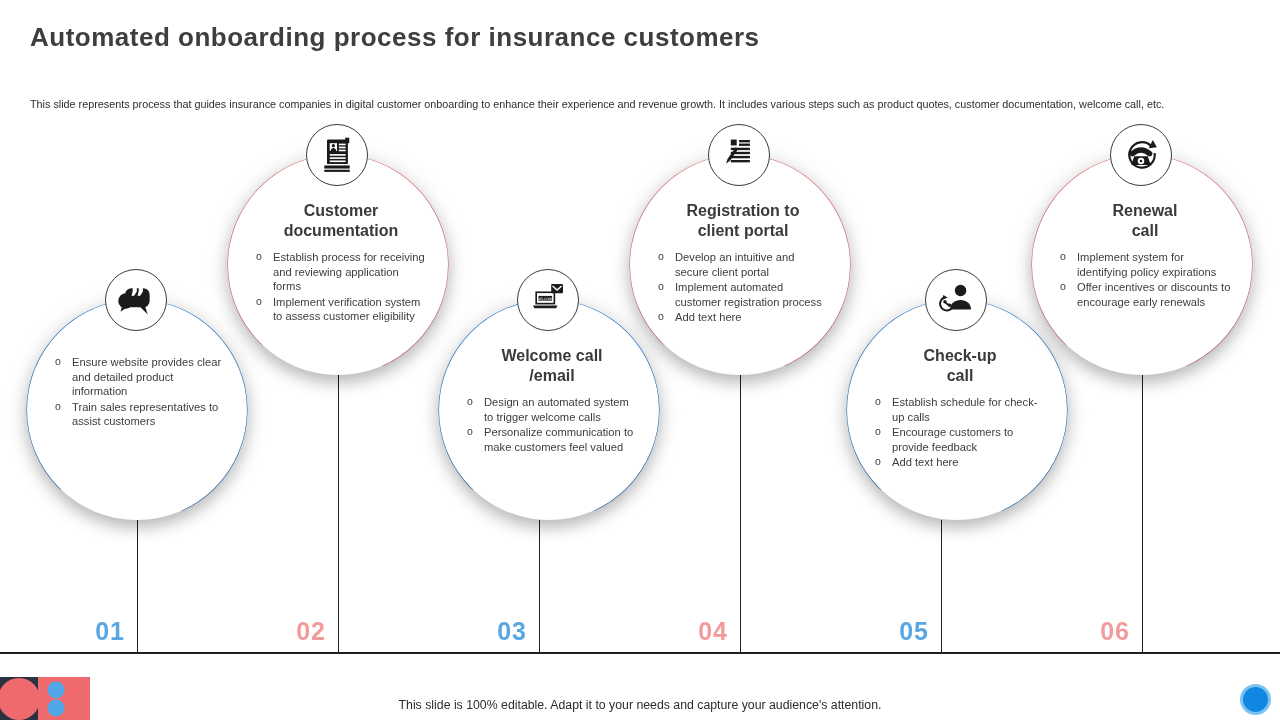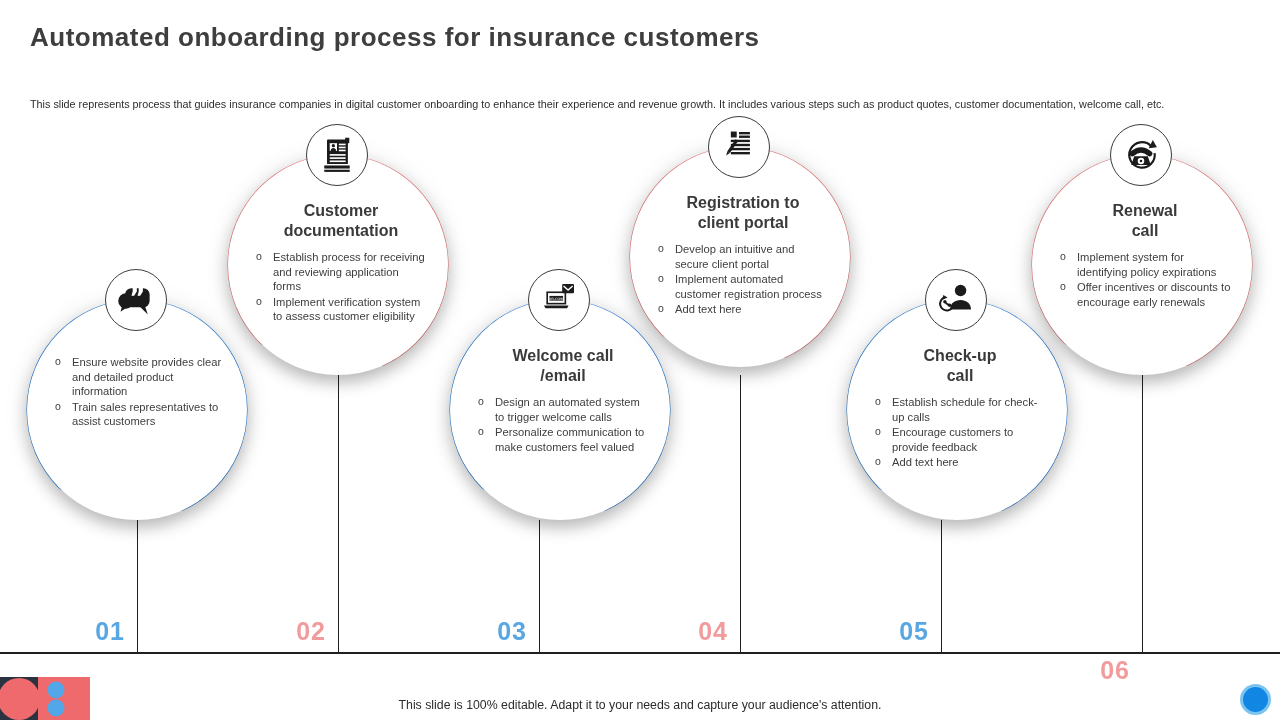--- a/index.html
+++ b/index.html
@@ -116,21 +116,21 @@
     <rect x="14" y="21" width="17.5" height="1.8" fill="#ffffff"></rect>
     <rect x="14" y="24.5" width="17.5" height="1.8" fill="#ffffff"></rect>
     <rect x="14" y="28" width="17.5" height="1.8" fill="#ffffff"></rect>
     <rect x="8" y="33.5" width="28" height="3.4" fill="#1b1b1b"></rect>
     <rect x="8" y="38.2" width="28" height="2.4" fill="#1b1b1b"></rect>
   </svg>
 </div>
   </div>
 <div class="connector" style="left: 539px; top: 520px; height: 133px;"></div>
       <div class="step-number blue" style="left: 447px;">03</div>
-  <div class="step blue" style="left: 450px; top: 300px;">
+  <div class="step blue" style="left: 439px; top: 300px;">
     <svg class="ring" width="234" height="234" viewBox="0 0 234 234">
       <circle class="arc" cx="117" cy="117" r="104" stroke-dasharray="526 128" transform="rotate(135 117 117)"></circle>
     </svg>
     <div class="white-circle"></div>
     <div class="content">
       <div class="step-title">Welcome call
 /email</div>
       <ul class="bullets">
             <li>
               <span class="marker">o</span>
@@ -148,21 +148,21 @@
     <rect x="11.5" y="17.5" width="15" height="5.2" fill="#1b1b1b"></rect>
     <text x="19" y="21.6" font-size="3.4" fill="#ffffff" text-anchor="middle" font-family="'DejaVu Sans',sans-serif">WELCOME</text>
     <path d="M5.5 28h27l-1.6 3H7.1z" fill="#1b1b1b"></path>
     <rect x="25.5" y="4.5" width="13" height="10" rx="1" fill="#1b1b1b"></rect>
     <polyline points="27,6.5 32,11 37,6.5" fill="none" stroke="#ffffff" stroke-width="1.5"></polyline>
   </svg>
 </div>
   </div>
 <div class="connector" style="left: 740px; top: 375px; height: 278px;"></div>
       <div class="step-number red" style="left: 648px;">04</div>
-  <div class="step red" style="left: 630px; top: 147px;">
+  <div class="step red" style="left: 630px; top: 155px;">
     <svg class="ring" width="234" height="234" viewBox="0 0 234 234">
       <circle class="arc" cx="117" cy="117" r="104" stroke-dasharray="526 128" transform="rotate(135 117 117)"></circle>
     </svg>
     <div class="white-circle"></div>
     <div class="content">
       <div class="step-title">Registration to
 client portal</div>
       <ul class="bullets">
             <li>
               <span class="marker">o</span>
@@ -225,21 +225,21 @@
     <path d="M15.5 32.5c0-6.8 5.2-10.6 11.5-10.6s11.5 3.8 11.5 10.6z" fill="#1b1b1b"></path>
     <path d="M19.5 26a7.5 7.5 0 1 1-10-7" fill="none" stroke="#1b1b1b" stroke-width="2.2"></path>
     <polygon points="8,16.5 12.8,19.2 7.2,21.8" fill="#1b1b1b"></polygon>
     <circle cx="9.8" cy="24" r="1.9" fill="#1b1b1b"></circle>
     <circle cx="15" cy="27.8" r="1.9" fill="#1b1b1b"></circle>
     <path d="M9.8 24q2.4 3.4 5.2 3.8" fill="none" stroke="#1b1b1b" stroke-width="2"></path>
   </svg>
 </div>
   </div>
 <div class="connector" style="left: 1142px; top: 375px; height: 278px;"></div>
-      <div class="step-number red" style="left: 1050px; margin-top: 39px;">06</div>
+      <div class="step-number red" style="left: 1050px;">06</div>
   <div class="step red" style="left: 1032px; top: 155px;">
     <svg class="ring" width="234" height="234" viewBox="0 0 234 234">
       <circle class="arc" cx="117" cy="117" r="104" stroke-dasharray="526 128" transform="rotate(135 117 117)"></circle>
     </svg>
     <div class="white-circle"></div>
     <div class="content">
       <div class="step-title">Renewal
 call</div>
       <ul class="bullets">
             <li>

